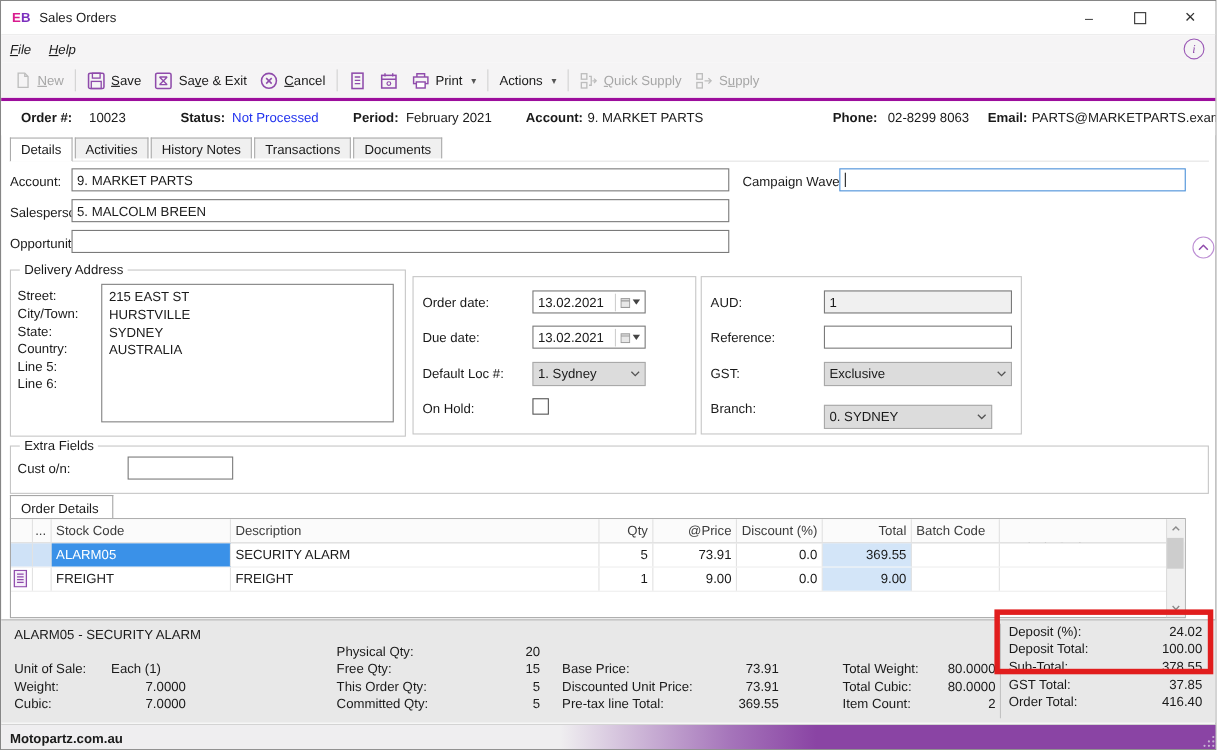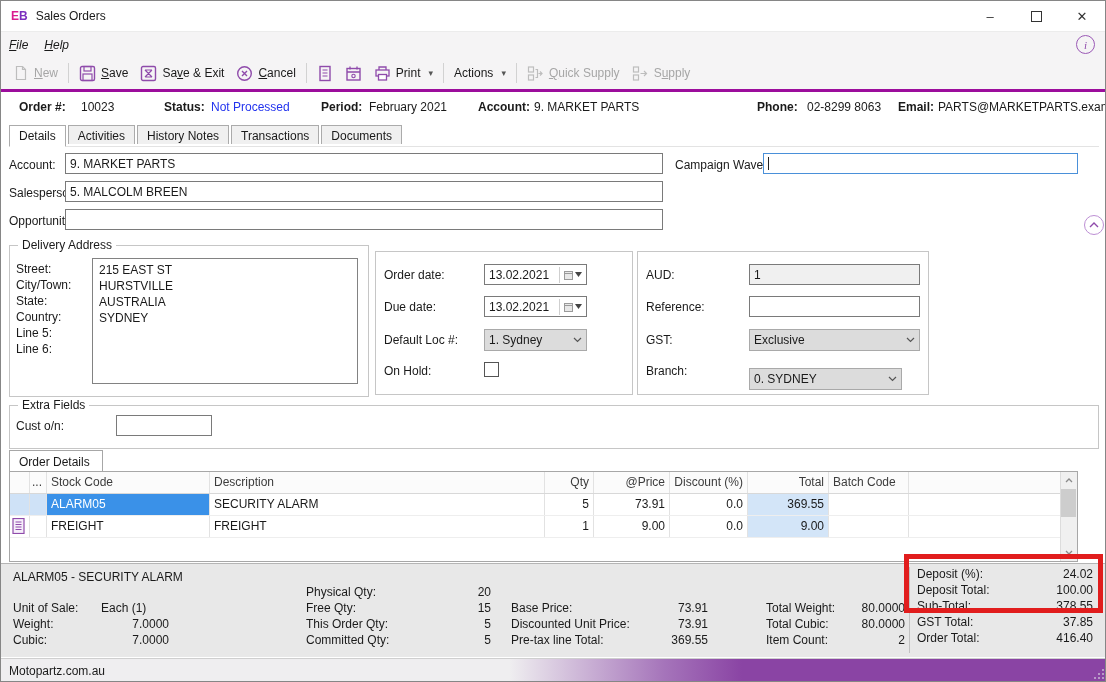--- a/index.html
+++ b/index.html
@@ -72,21 +72,21 @@
   .sblock{position:absolute;display:grid;grid-auto-rows:16px;}
   .sblock .lab{white-space:nowrap;}
   .sblock .val{text-align:right;white-space:nowrap;}
   .sblock .val.left{text-align:left;}
   .vdiv{position:absolute;left:908px;top:566px;width:1px;height:86px;background:#c2c2c2;}
   .redbox{position:absolute;left:903px;top:553px;width:199px;height:59px;border:5px solid #e11d1d;box-sizing:border-box;z-index:9;pointer-events:none;}
   
   .statusbar{position:absolute;left:0;top:657px;width:1106px;height:24px;border-top:1px solid #cfcfcf;
      background:linear-gradient(90deg,#efeef0 0%,#efeef0 46%,#a574ba 60%,#8a44a4 67%,#8a44a4 100%);
      display:flex;align-items:center;box-sizing:border-box;}
-  .statusbar .txt{margin-left:8px;}
+  .statusbar .txt{margin-left:8px;font-weight:bold;}
   .grip{position:absolute;right:2px;bottom:2px;}
   .addrbox{position:absolute;border:1px solid #828282;background:#fff;padding:3px 6px;line-height:16px;}
   .flabel{position:absolute;white-space:nowrap;}
   .checkbox{position:absolute;width:15px;height:15px;border:1px solid #555;background:#fff;box-sizing:border-box;}
 </style>
 </head>
 <body>
 
 <div id="win">
 
@@ -238,22 +238,22 @@
     <span class="legend">Delivery Address</span>
     <span class="flabel" style="left:6px;top:16px;">Street:</span>
     <span class="flabel" style="left:6px;top:32px;">City/Town:</span>
     <span class="flabel" style="left:6px;top:48px;">State:</span>
     <span class="flabel" style="left:6px;top:64px;">Country:</span>
     <span class="flabel" style="left:6px;top:80px;">Line 5:</span>
     <span class="flabel" style="left:6px;top:96px;">Line 6:</span>
     <div class="addrbox" style="left:82px;top:12px;width:266px;height:126px;box-sizing:border-box;">
       <div>215 EAST ST</div>
       <div>HURSTVILLE</div>
+      <div>SYDNEY</div>
       <div>AUSTRALIA</div>
-      <div>SYDNEY</div>
     </div>
   </div>
 
   <div class="group" style="left:374px;top:250px;width:256px;height:142px;">
     <span class="flabel" style="left:8px;top:16px;">Order date:</span>
     <div class="inp" style="left:108px;top:12px;width:103px;display:flex;align-items:center;">
       <span>13.02.2021</span>
       <span class="datebtn">
         <svg width="9" height="10" viewBox="0 0 9 10">
             <rect x="0.5" y="1.5" width="8" height="8" fill="#e8e8e8" stroke="#9a9a9a"></rect>

